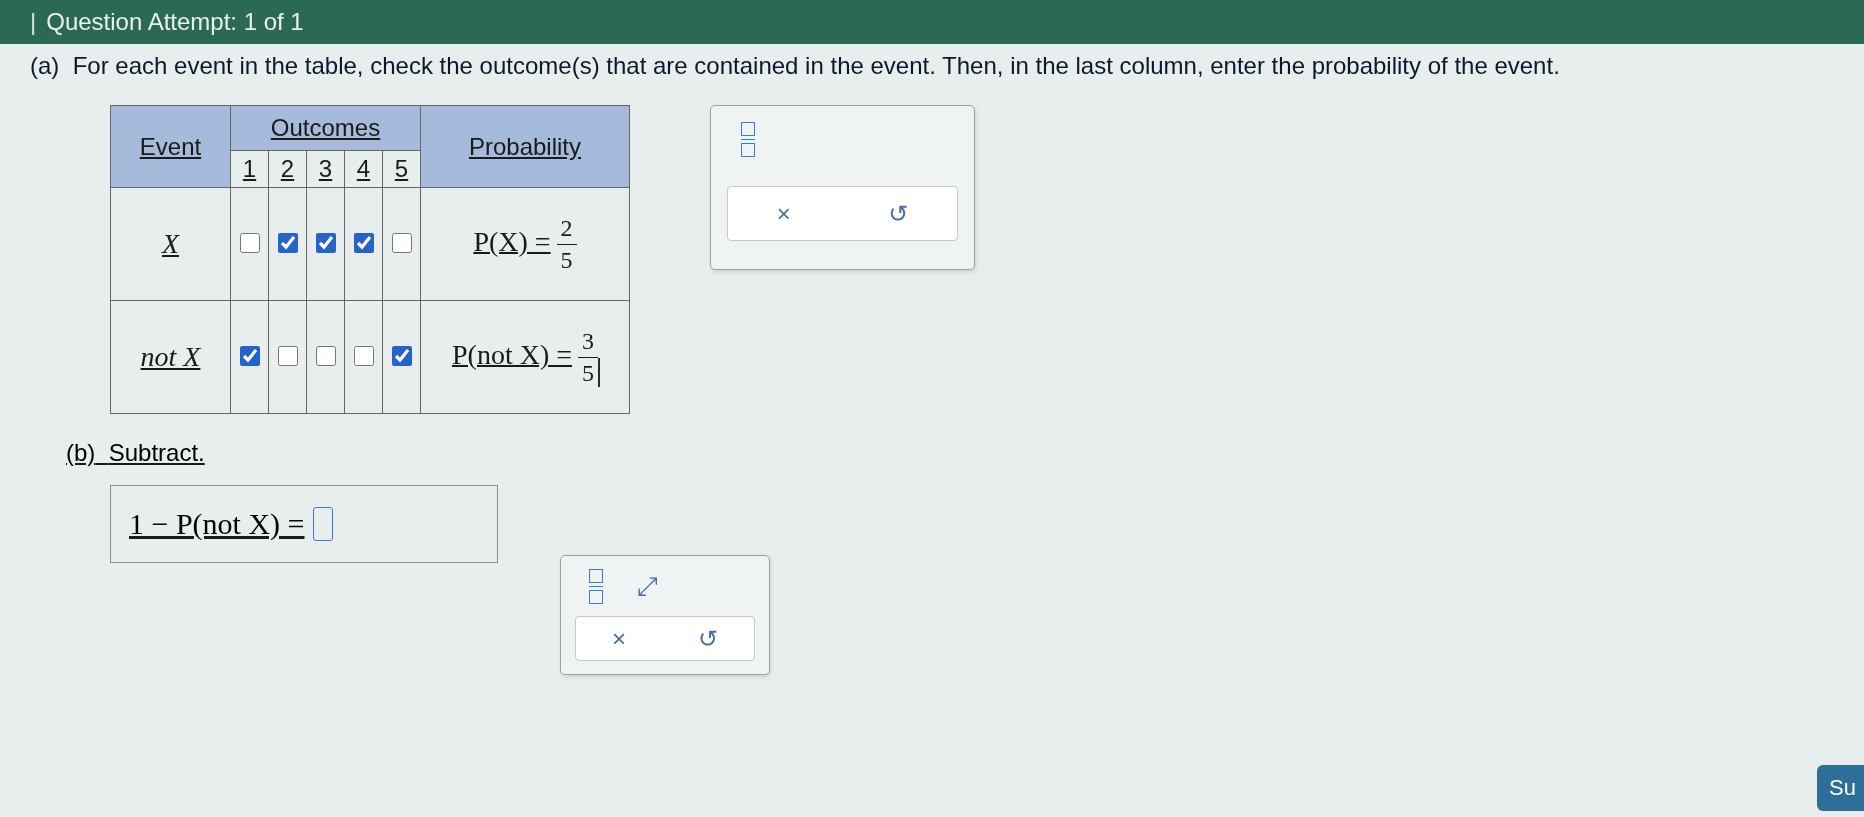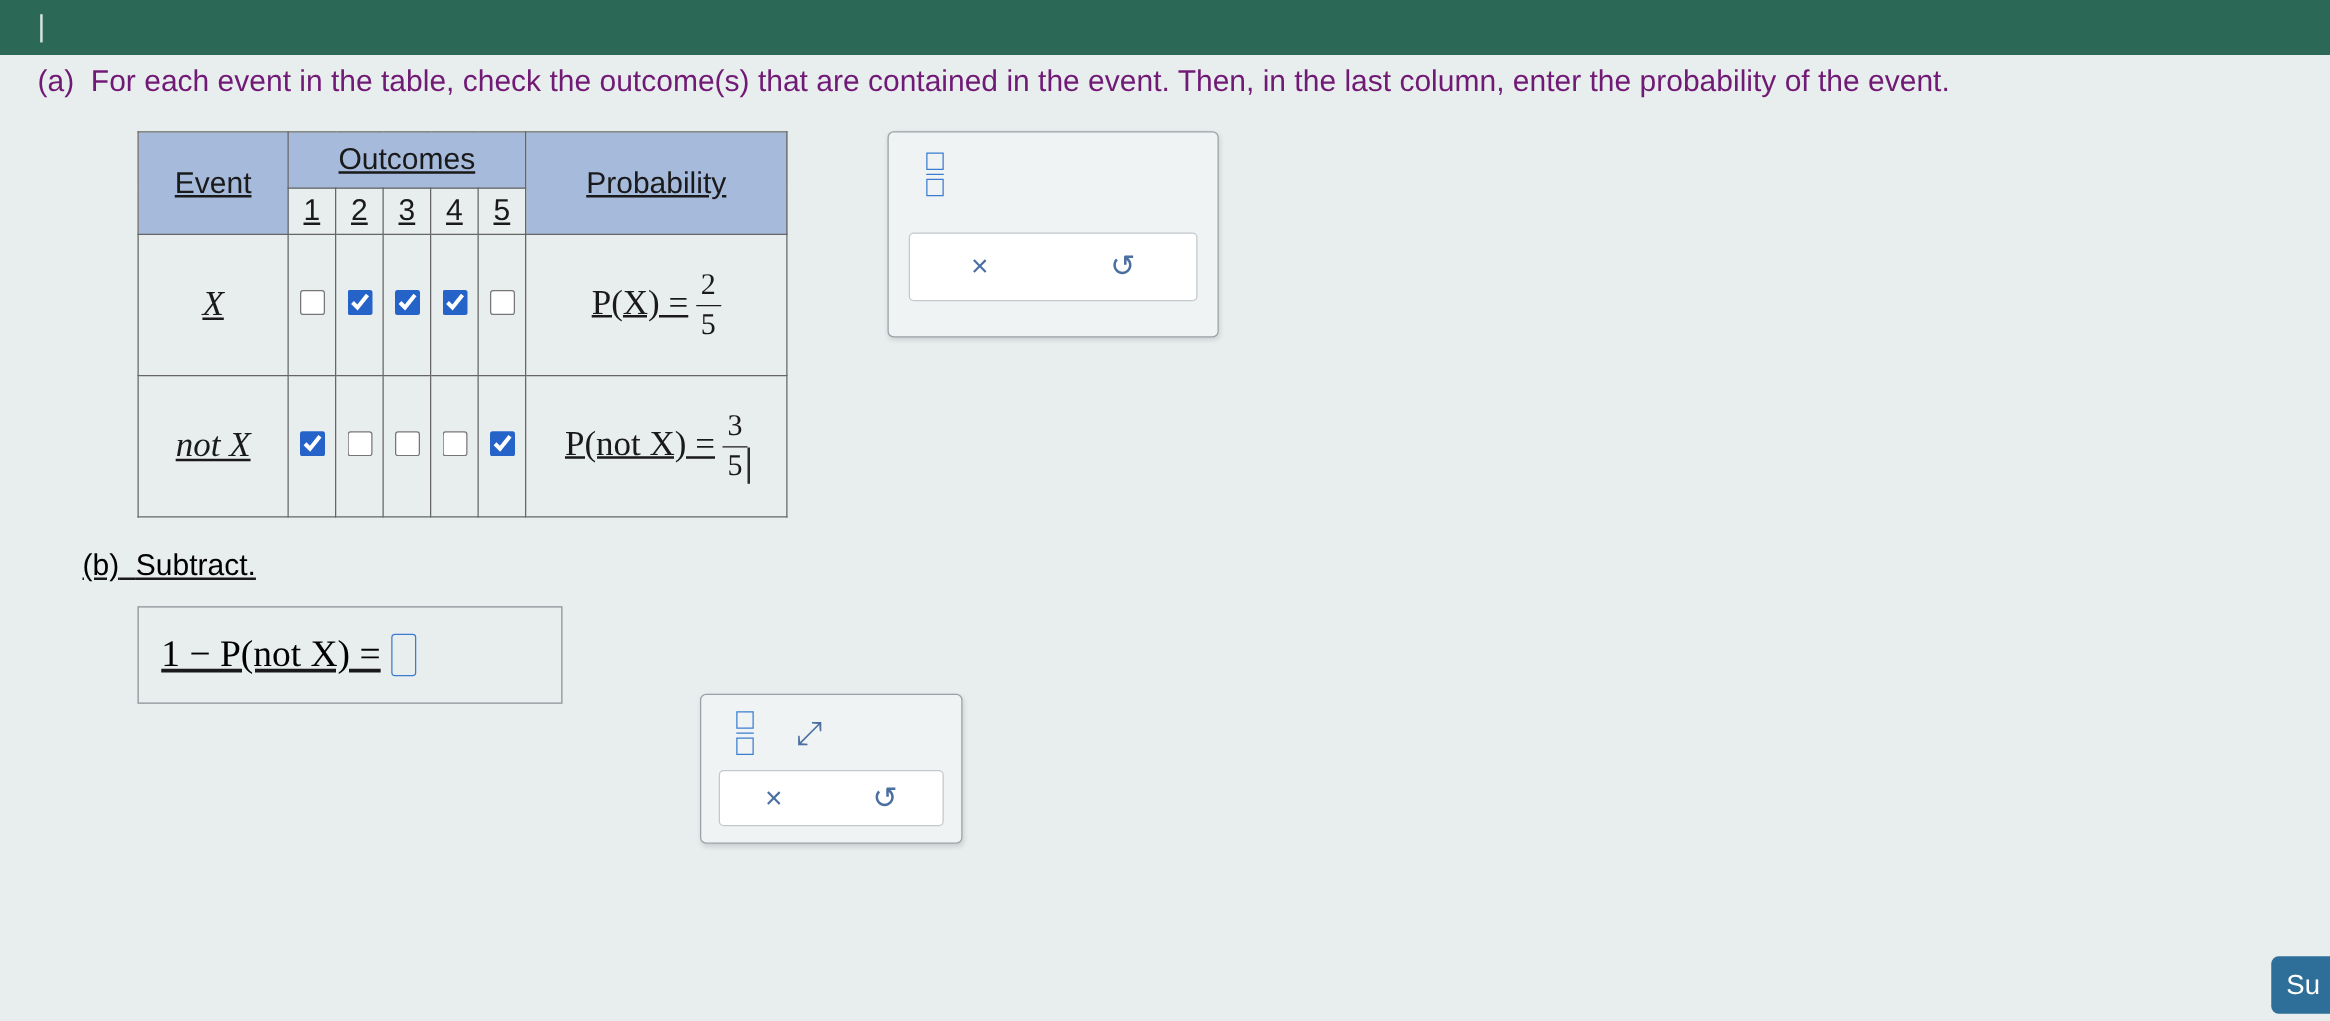--- a/index.html
+++ b/index.html
@@ -19,21 +19,21 @@
     font-size: 24px;
     padding: 8px 30px;
     display: flex;
     align-items: center;
     gap: 10px;
   }
   .topbar .sep { opacity: .9; }
   .instruction {
     padding: 8px 30px 25px;
     font-size: 24px;
-    color: #701a75;
+    color: #0f172a;
   }
   .content {
     padding: 0 0 0 110px;
     text-decoration: underline;
   }
   table.ev {
     border-collapse: collapse;
     border: 1.5px solid #666;
   }
   table.ev th, table.ev td {
@@ -103,21 +103,21 @@
     align-items:center;
     justify-content:space-around;
   }
   .xbtn { color:#4a6fa0; font-size:24px; cursor:pointer; }
   .undobtn { color:#4a6fa0; font-size:24px; cursor:pointer; }
   .partB { margin-top: 25px; font-size: 24px; color:#000000; }
   .partB-label { margin-left:-44px; }
   .eqbox {
     margin-top: 18px;
     border:1px solid #8a9096;
-    width: 340px;
+    width: 388px;
     height: 78px;
     display:flex;
     align-items:center;
     padding: 0 18px;
     font-family:'Times New Roman', serif;
     font-size: 30px;
     background: #e8edee;
   }
   .placeholder-box {
     display:inline-block;
@@ -135,20 +135,21 @@
     position:absolute; right:0; bottom:6px;
     background:#2e6f99; color:#fff; font-size:22px; padding:10px 8px 10px 12px;
     border-top-left-radius:6px; border-bottom-left-radius:6px;
   }
 </style>
 </head>
 <body>
 
 <div class="topbar">
   <span class="sep">|</span>
+  <span>Question Attempt: 1 of 1</span>
 </div>
 
 <div class="instruction">
   <span>(a)</span>
   &nbsp;<span>For each event in the table, check the outcome(s) that are contained in the event. Then, in the last column, enter the probability of the event.</span>
 </div>
 
 <div class="content">
   <table class="ev">
     <tbody>

